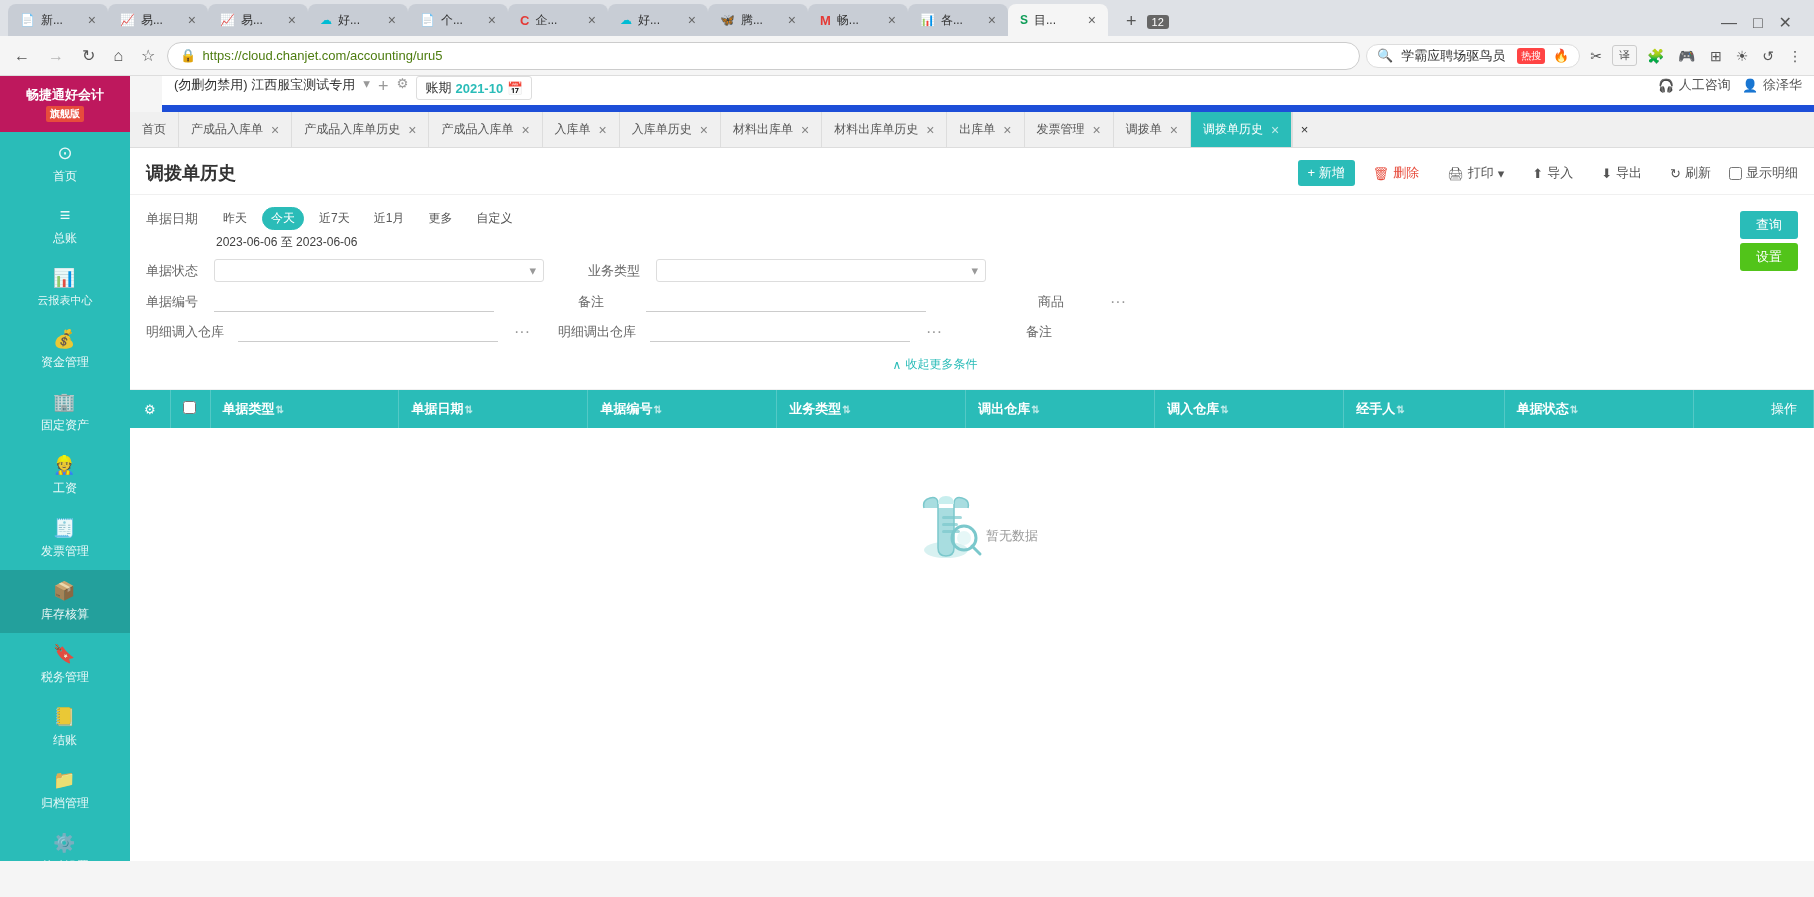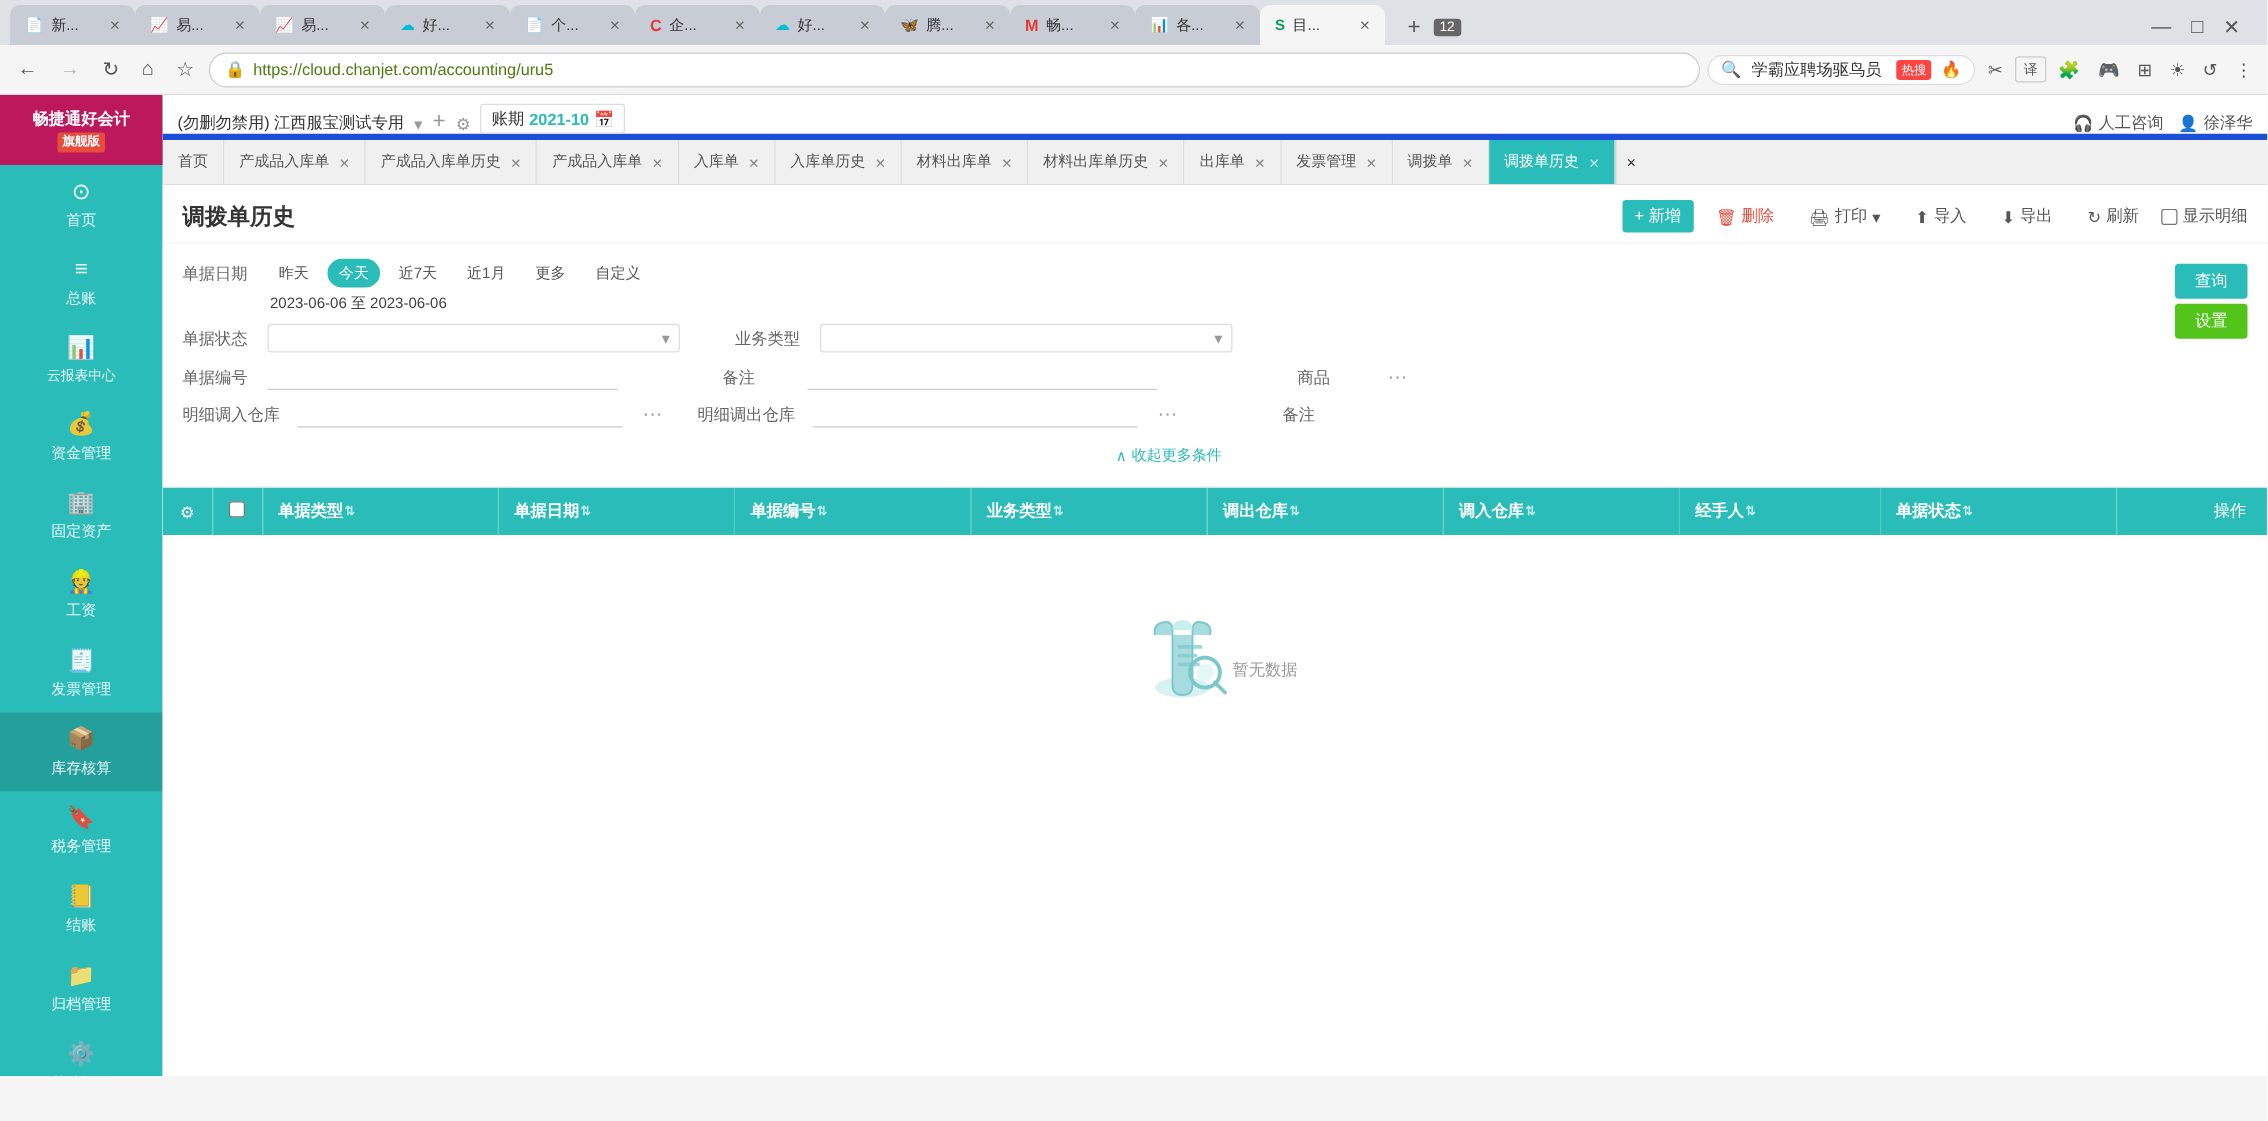--- a/index.html
+++ b/index.html
@@ -19,21 +19,21 @@
     .app-container { display: flex; height: calc(897px - 36px - 40px - 36px); }
 
     
     .sidebar { width: 130px; background: #2abcb8; color: white; display: flex; flex-direction: column; flex-shrink: 0; }
     .sidebar-logo { background: #be185d; padding: 10px 8px; text-align: center; font-size: 12px; color: white; font-weight: bold; line-height: 1.4; }
     .sidebar-logo .sub { font-size: 10px; background: #e74c3c; display: inline-block; padding: 1px 4px; border-radius: 2px; margin-top: 2px; }
     .sidebar-item { display: flex; flex-direction: column; align-items: center; padding: 10px 4px; cursor: pointer; font-size: 12px; color: rgba(255,255,255,0.9); gap: 4px; }
     .sidebar-item .s-icon { font-size: 18px; }
 
     
-    .top-bar { background: white; height: 36px; border-bottom: 5px solid #1d4ed8; display: flex; align-items: flex-end; padding: 0 12px; gap: 8px; }
+    .top-bar { background: white; height: 36px; border-bottom: 7px solid #1d4ed8; display: flex; align-items: flex-start; padding: 0 12px; gap: 8px; margin-left: 32px; }
     .period-selector { display: flex; align-items: center; gap: 4px; font-size: 13px; color: #333; cursor: pointer; border: 1px solid #ddd; padding: 2px 8px; border-radius: 3px; }
     .top-bar-right { margin-left: auto; display: flex; align-items: center; gap: 12px; font-size: 13px; color: #555; }
 
     
     .tab-bar { background: #f0f0f0; height: 36px; display: flex; align-items: center; border-bottom: 1px solid #ddd; overflow-x: auto; white-space: nowrap; }
     .tab-bar::-webkit-scrollbar { height: 0; }
     .page-tab { display: inline-flex; align-items: center; padding: 0 12px; height: 36px; font-size: 12px; color: #555; cursor: pointer; border-right: 1px solid #ddd; gap: 4px; white-space: nowrap; }
     .page-tab.active { background: #2abcb8; color: white; }
     .page-tab .tab-x { color: inherit; font-size: 14px; margin-left: 4px; opacity: 0.7; }
     .tab-bar-end { width: 24px; height: 36px; display: flex; align-items: center; justify-content: center; cursor: pointer; flex-shrink: 0; border-left: 1px solid #ddd; }

